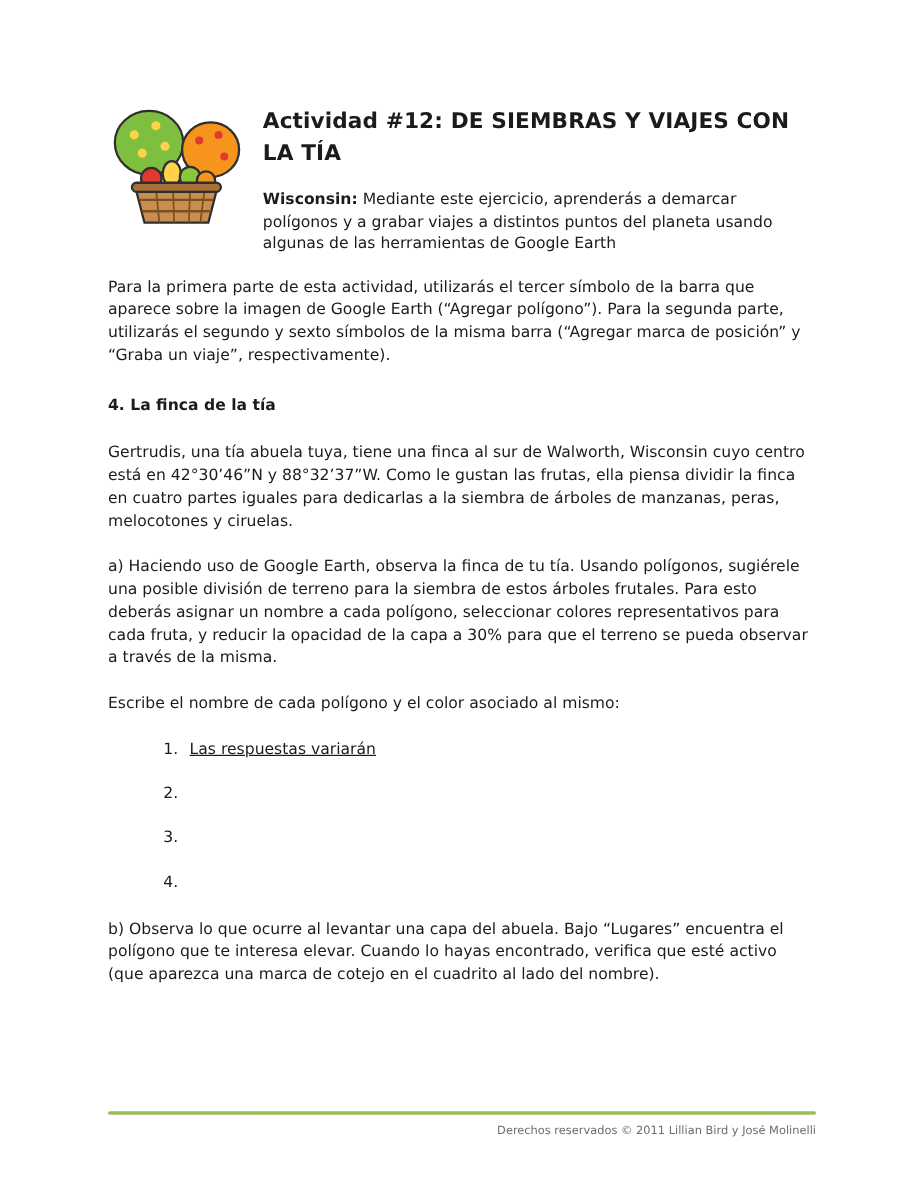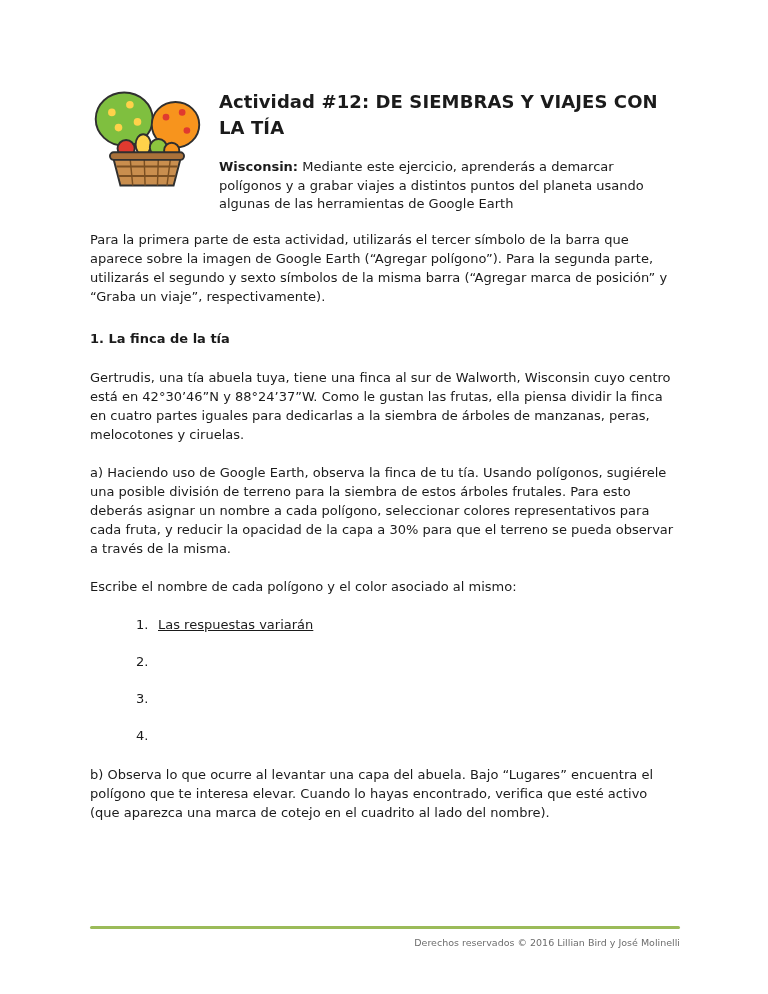--- a/index.html
+++ b/index.html
@@ -67,37 +67,37 @@
         </svg>
       </div>
       <div class="header-text">
         <div class="doc-title">Actividad #12: DE SIEMBRAS Y VIAJES CON LA TÍA</div>
         <p class="objective"><b>Wisconsin:</b><span>  Mediante este ejercicio, aprenderás a demarcar polígonos y a grabar viajes a distintos puntos del planeta usando algunas de las herramientas de Google Earth</span></p>
       </div>
     </div>
 
     <p class="para">Para la primera parte de esta actividad, utilizarás el tercer símbolo de la barra que aparece sobre la imagen de Google Earth (“Agregar polígono”). Para la segunda parte, utilizarás el segundo y sexto símbolos de la misma barra (“Agregar marca de posición” y “Graba un viaje”, respectivamente).</p>
 
-    <div class="section-heading">1.  La finca de la tía</div>
+    <div class="section-heading">4.  La finca de la tía</div>
 
-    <p class="para">Gertrudis, una tía abuela tuya, tiene una finca al sur de Walworth, Wisconsin cuyo centro está en 42°30’46”N y 88°24’37”W.  Como le gustan las frutas, ella piensa dividir la finca en cuatro partes iguales para dedicarlas a la siembra de árboles de manzanas, peras, melocotones y ciruelas.</p>
+    <p class="para">Gertrudis, una tía abuela tuya, tiene una finca al sur de Walworth, Wisconsin cuyo centro está en 42°30’46”N y 88°32’37”W.  Como le gustan las frutas, ella piensa dividir la finca en cuatro partes iguales para dedicarlas a la siembra de árboles de manzanas, peras, melocotones y ciruelas.</p>
 
     <p class="para">a)  Haciendo uso de Google Earth, observa la finca de tu tía.  Usando polígonos, sugiérele una posible división de terreno para la siembra de estos árboles frutales.  Para esto deberás asignar un nombre a cada polígono, seleccionar colores representativos para cada fruta, y reducir la opacidad de la capa a 30% para que el terreno se pueda observar a través de la misma.</p>
 
     <p class="para">Escribe el nombre de cada polígono y el color asociado al mismo:</p>
 
     <ol class="answers">
       <li><span class="num">1.</span><span class="underlined">Las respuestas variarán</span></li>
       <li><span class="num">2.</span><span></span></li>
       <li><span class="num">3.</span><span></span></li>
       <li><span class="num">4.</span><span></span></li>
     </ol>
 
     <p class="para">b)  Observa lo que ocurre al levantar una capa del abuela.  Bajo “Lugares” encuentra el polígono que te interesa elevar.  Cuando lo hayas encontrado, verifica que esté activo (que aparezca una marca de cotejo en el cuadrito al lado del nombre).</p>
 
 
   </div>
 
   <div class="footer">
     <div class="rule" style="background: rgb(155, 187, 89);"></div>
-    <div class="copyright">Derechos reservados © 2016 Lillian Bird y José Molinelli</div>
+    <div class="copyright">Derechos reservados © 2011 Lillian Bird y José Molinelli</div>
   </div>
 </div>
 
 </body></html>

